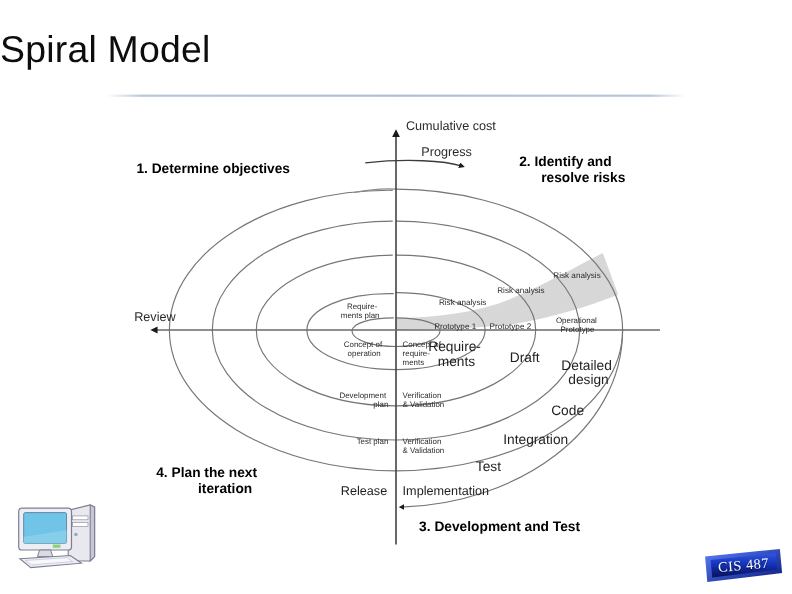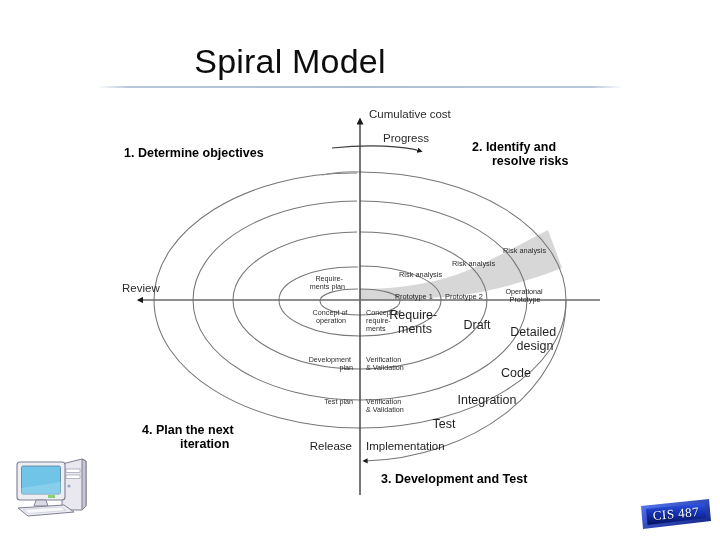--- a/index.html
+++ b/index.html
@@ -15,27 +15,25 @@
     font-family: "Liberation Sans", sans-serif;
     color: #000000;
   }
 
   
   #slide-title {
     position: absolute;
     top: 26px;
     left: 0;
     width: 580px;
-    text-align: center;
     font-size: 34px;
     font-weight: 400;
     letter-spacing: 0.2px;
     color: #0d0d0d;
     font-family: "Liberation Sans", sans-serif;
-    margin-top: 16px;
   }
   #title-rule {
     position: absolute;
     top: 86px;
     left: 97px;
     width: 526px;
     height: 2px;
     background: linear-gradient(to right, #ffffff 0%, #b7c7da 6%, #aebfd3 50%, #b7c7da 94%, #ffffff 100%);
   }
 

